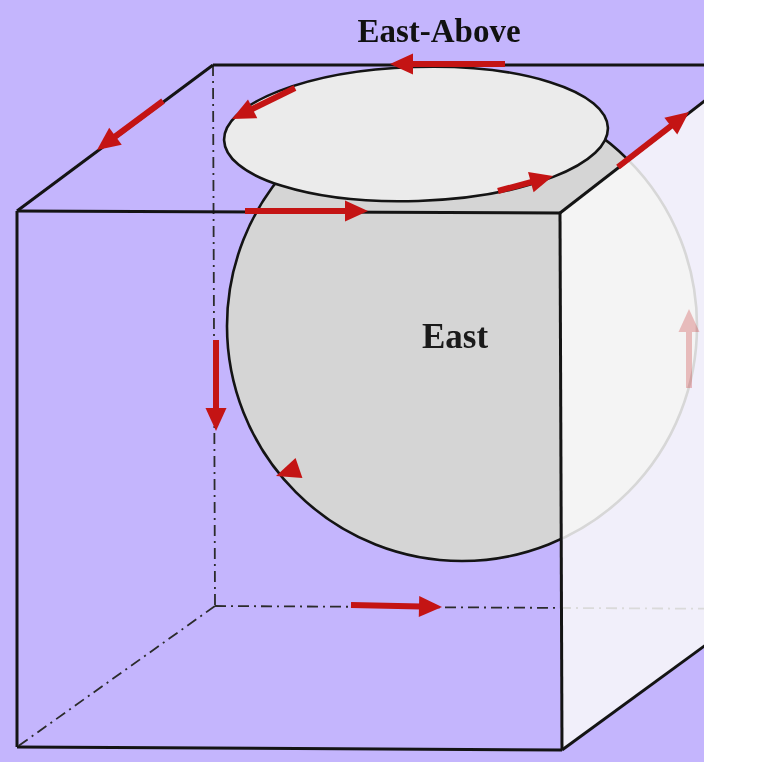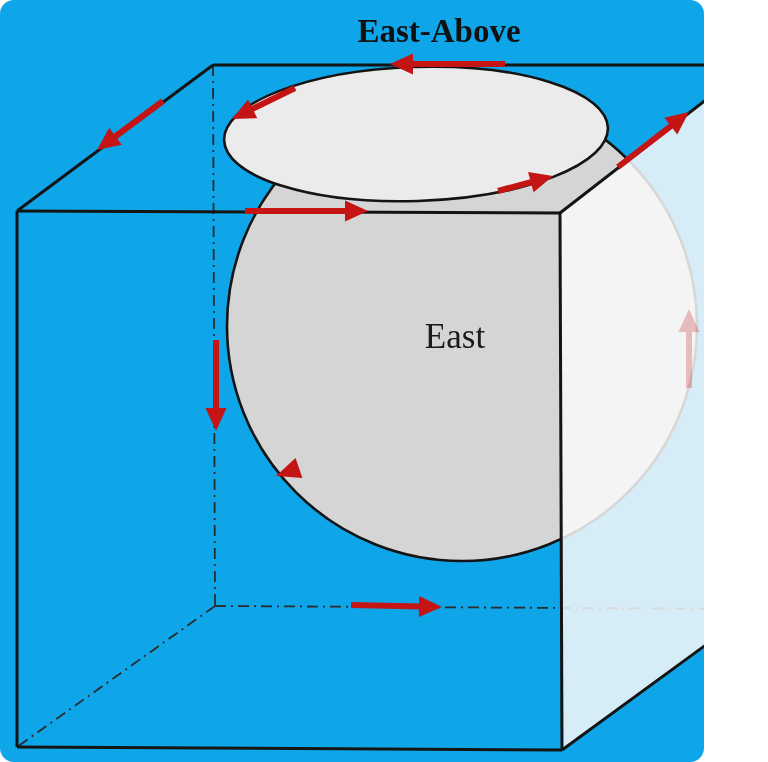--- a/index.html
+++ b/index.html
@@ -5,23 +5,22 @@
   html, body {
     margin: 0;
     padding: 0;
     background: #ffffff;
     font-family: "Liberation Serif", serif;
   }
   .figure-wrap {
     position: relative;
     width: 704px;
     height: 762px;
-    background: #0ea5e9;
+    background: #c4b5fd;
     overflow: hidden;
-    border-radius: 14px;
   }
   svg.figure-canvas {
     position: absolute;
     left: 0;
     top: 0;
   }
   .fig-title {
     position: absolute;
     left: 439px;
     top: 13px;
@@ -32,21 +31,21 @@
     color: #111111;
     white-space: nowrap;
   }
   .sphere-label {
     position: absolute;
     left: 455px;
     top: 337px;
     transform: translate(-50%, -50%);
     font-family: "Liberation Serif", serif;
     font-size: 35px;
-    font-weight: normal;
+    font-weight: bold;
     color: #1a1a1a;
     white-space: nowrap;
   }
 </style>
 </head>
 <body>
 
 <div class="figure-wrap">
   <svg class="figure-canvas" xmlns="http://www.w3.org/2000/svg" width="768" height="762" viewBox="0 0 768 762">
       <circle cx="462" cy="326" r="235" fill="#d5d5d5" stroke="#141414" stroke-width="2.6"></circle>

